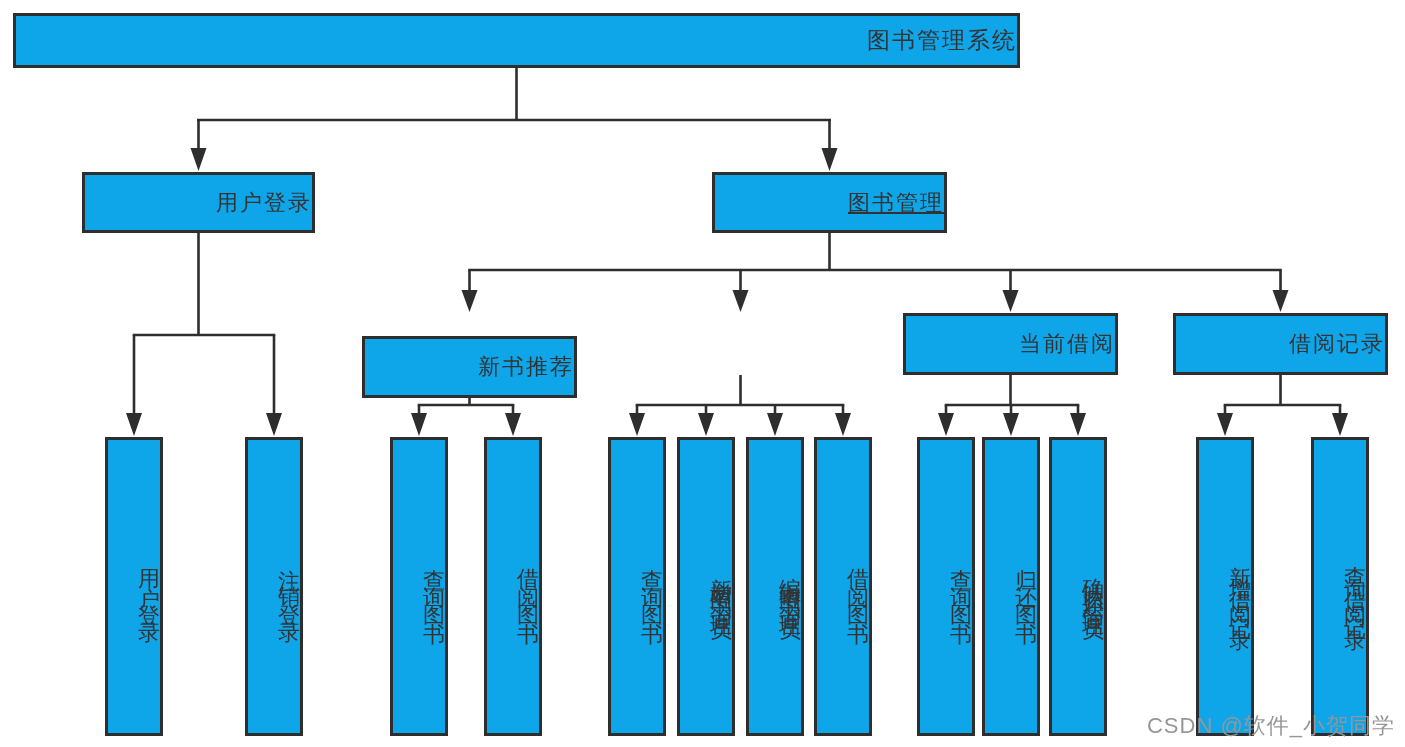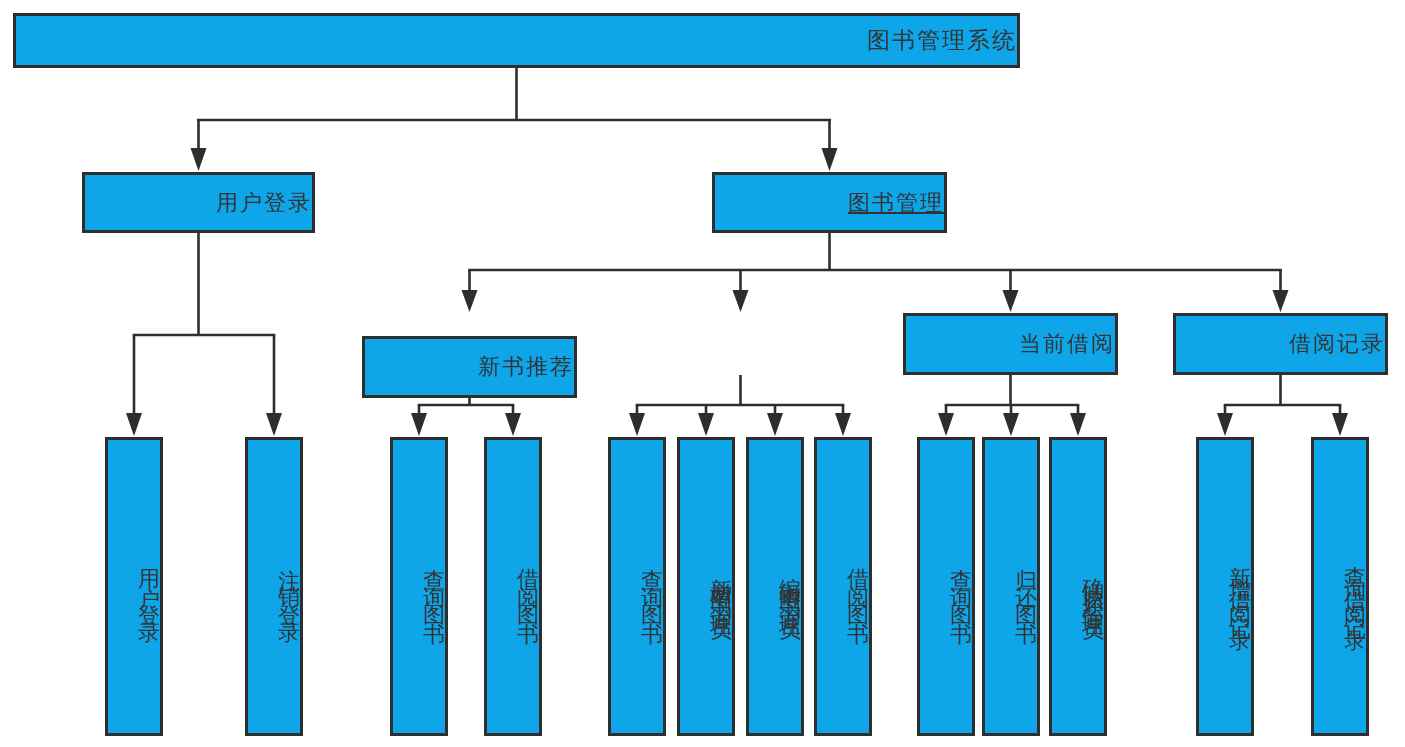--- a/index.html
+++ b/index.html
@@ -193,14 +193,15 @@
     <span class="vtext ls9">确认归还（管理员）</span>
   </div>
 
   <div class="box leaf" style="left:1196px;">
     <span class="vtext ls6">新增借阅记录</span>
   </div>
   <div class="box leaf" style="left:1311px;">
     <span class="vtext ls6">查询借阅记录</span>
   </div>
 
+  <div class="watermark">CSDN @软件_小贺同学</div>
 
 </div>
 
 </body></html>

